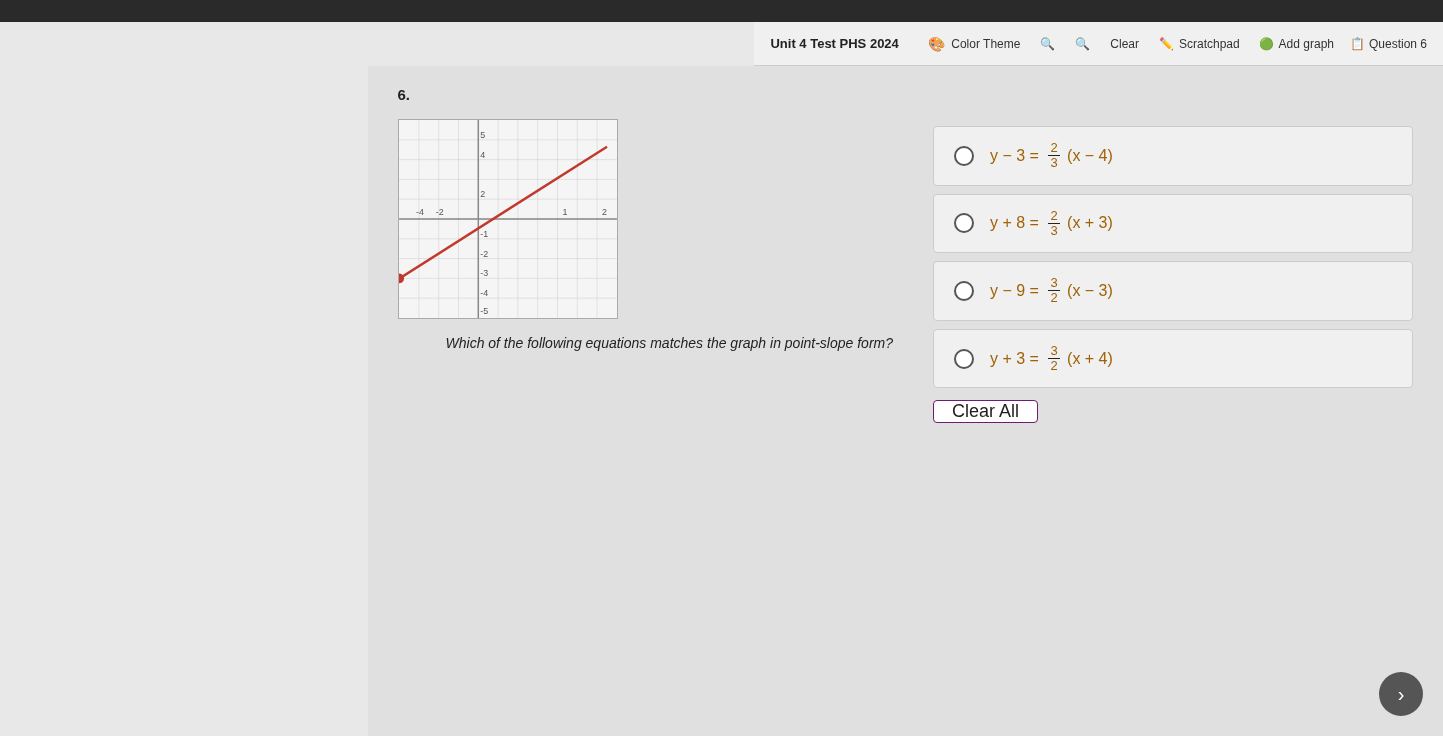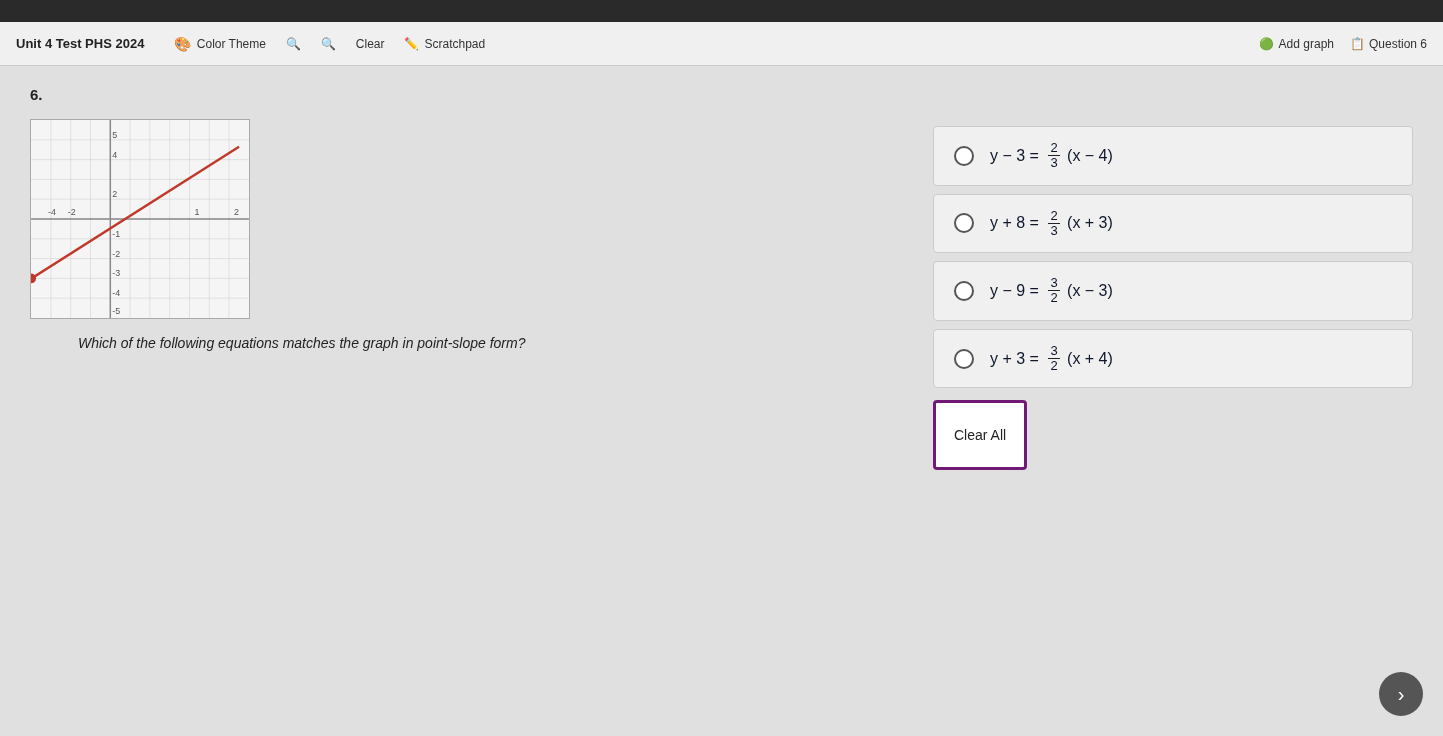--- a/index.html
+++ b/index.html
@@ -20,20 +20,21 @@
       align-items: center;
       padding: 0 10px;
     }
 
     
     .app-container {
       background: #e8e8e8;
       height: 714px;
       display: flex;
       flex-direction: column;
+      align-items: flex-end;
     }
 
     
     .toolbar {
       background: #f0f0f0;
       border-bottom: 1px solid #ccc;
       height: 44px;
       display: flex;
       align-items: center;
       padding: 0 16px;
@@ -151,24 +152,24 @@
       flex-shrink: 0;
     }
 
     .answer-text {
       font-size: 16px;
       color: #222;
     }
 
     .clear-all-btn {
       background: white;
-      border: 3px solid #701a75;
+      border: 1px solid #701a75;
       border-radius: 4px;
-      padding: 24px 18px;
-      font-size: 14px;
+      padding: 0 18px;
+      font-size: 18px;
       color: #222;
       cursor: pointer;
       align-self: flex-start;
       margin-top: 4px;
     }
 
     
     .fraction {
       display: inline-flex;
       flex-direction: column;
@@ -184,21 +185,21 @@
       line-height: 1.1;
     }
     .fraction .denominator {
       padding: 0 2px;
       font-size: 13px;
       line-height: 1.1;
     }
 
     .math-expr {
       font-size: 16px;
-      color: #0f172a;
+      color: #a16207;
       display: flex;
       align-items: center;
       gap: 2px;
       flex-wrap: wrap;
     }
 
     
     .nav-btn {
       position: absolute;
       bottom: 20px;

